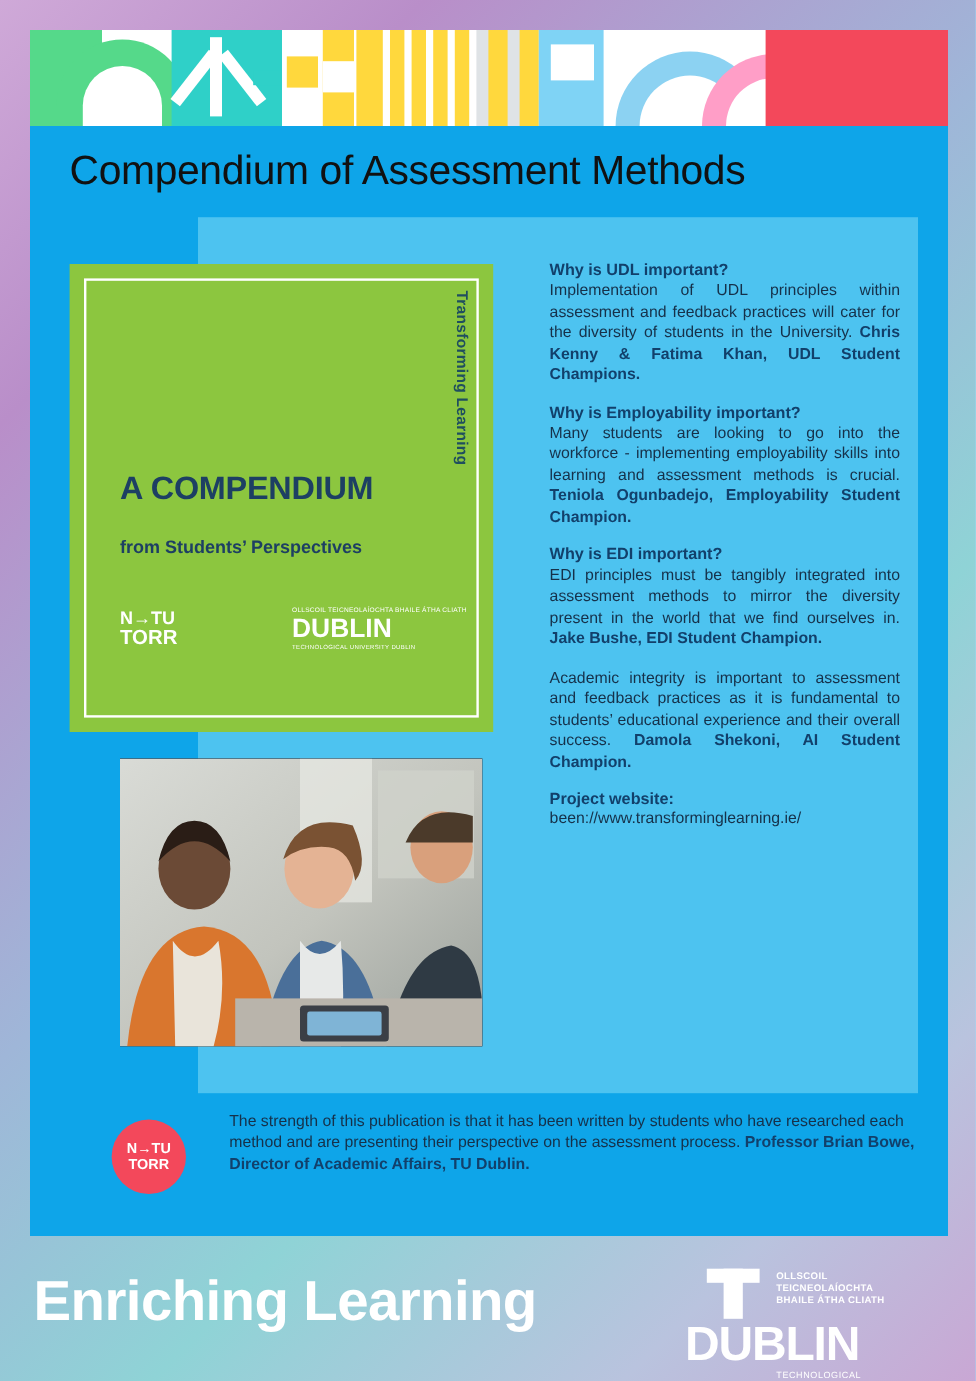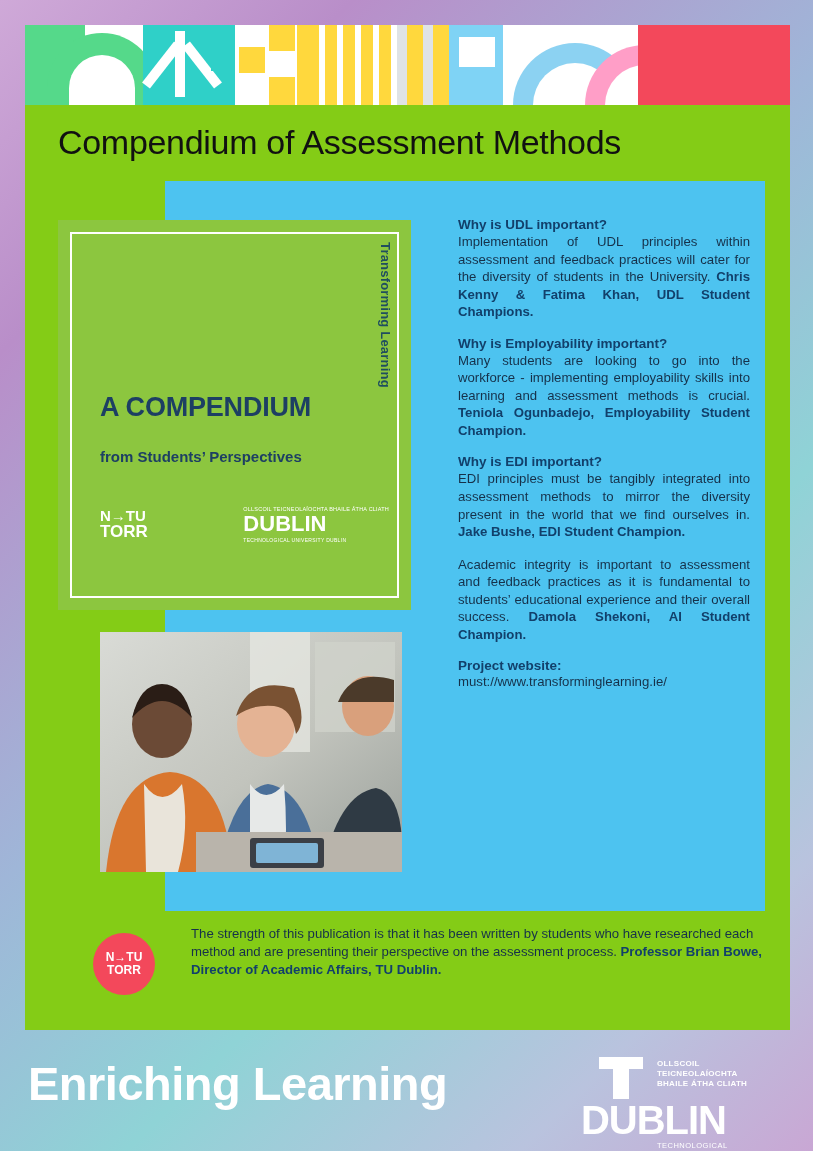--- a/index.html
+++ b/index.html
@@ -9,21 +9,21 @@
     background:linear-gradient(135deg,#cfa9d8 0%, #b98ec9 18%, #9fb6d8 45%, #8fd3d6 65%, #b9c3de 85%, #c9a7d4 100%);
     overflow:hidden;position:relative;
   }
   .poster{position:absolute;left:0;top:0;width:813px;height:1151px;}
 
   
   .topband{position:absolute;left:25px;top:25px;width:765px;height:80px;background:#ffffff;overflow:hidden;}
   .tb{position:absolute;}
 
   
-  .card{position:absolute;left:25px;top:105px;width:765px;height:925px;background:#84cc16;}
+  .card{position:absolute;left:25px;top:105px;width:765px;height:925px;background:#0ea5e9;}
 
   .title{position:absolute;left:33px;top:18px;width:710px;font-size:34px;color:#111;font-weight:400;letter-spacing:-0.3px;}
 
   
   .bluepanel{position:absolute;left:140px;top:76px;width:600px;height:730px;background:#4dc3f0;}
 
   
   .cover{position:absolute;left:33px;top:115px;width:353px;height:390px;background:#8cc63f;}
   .cover-inner{position:absolute;left:12px;top:12px;right:12px;bottom:12px;border:2px solid #ffffff;}
   .cover .tl{position:absolute;right:18px;top:22px;writing-mode:vertical-rl;font-size:13px;font-weight:bold;color:#1f4e5f;line-height:1.25;letter-spacing:0.2px;}
@@ -50,21 +50,21 @@
 
   
   .bottomnote{position:absolute;left:33px;top:820px;width:712px;}
   .bn-logo{position:absolute;left:35px;top:8px;width:62px;height:62px;border-radius:50%;background:#f3485b;color:#fff;display:flex;align-items:center;justify-content:center;flex-direction:column;font-weight:bold;font-size:12px;line-height:1.05;}
   .bn-text{position:absolute;left:133px;top:0;width:580px;}
   .bn-text h4{margin:0 0 2px 0;font-size:13.5px;color:#12406b;font-weight:bold;}
   .bn-text p{margin:0;font-size:13.2px;color:#16314a;line-height:1.36;}
   .bn-text p b{color:#12406b;}
 
   
-  .footer{position:absolute;left:0;top:1032px;width:738px;height:119px;padding-left:10px;}
+  .footer{position:absolute;left:0;top:1032px;width:738px;height:119px;}
   .footer-title{position:absolute;left:28px;top:24px;font-size:47px;font-weight:bold;color:#ffffff;letter-spacing:-0.5px;}
   .footer-logo{position:absolute;right:22px;top:25px;color:#ffffff;text-align:left;}
   .fl-top{font-size:8px;font-weight:bold;letter-spacing:0.3px;line-height:1.25;}
   .fl-main{font-size:40px;font-weight:bold;line-height:0.95;letter-spacing:-1px;}
   .fl-sub{font-size:7.5px;letter-spacing:0.5px;line-height:1.3;margin-top:2px;}
 </style>
 </head>
 <body>
 
 <div class="poster">
@@ -171,21 +171,21 @@
         <h4>Why is EDI important?</h4>
         <p><span>EDI principles must be tangibly integrated into assessment methods to mirror the diversity present in the world that we find ourselves in. </span><b>Jake Bushe, EDI Student Champion.</b></p>
       </div>
 
       <div class="blk">
         <p><span>Academic integrity is important to assessment and feedback practices as it is fundamental to students’ educational experience and their overall success. </span><b>Damola Shekoni, AI Student Champion.</b></p>
       </div>
 
       <div class="blk">
         <h4>Project website:</h4>
-        <div class="weblink">must://www.transforminglearning.ie/</div>
+        <div class="weblink">been://www.transforminglearning.ie/</div>
       </div>
 
     </div>
 
     <div class="bottomnote">
       <div class="bn-logo">
         <div>N→TU</div>
         <div>TORR</div>
       </div>
       <div class="bn-text">

